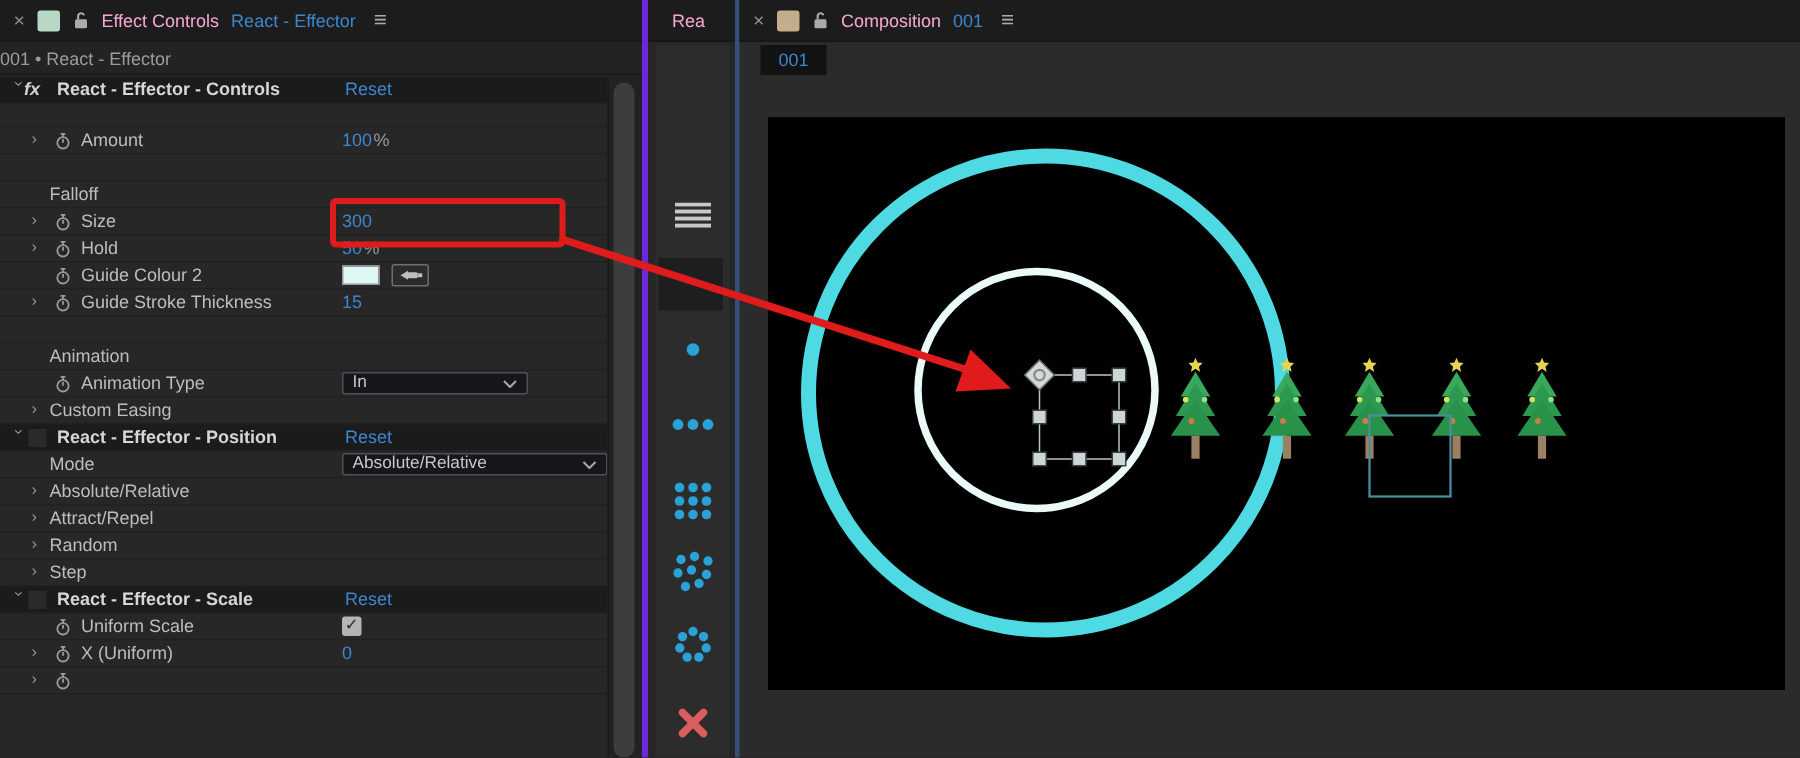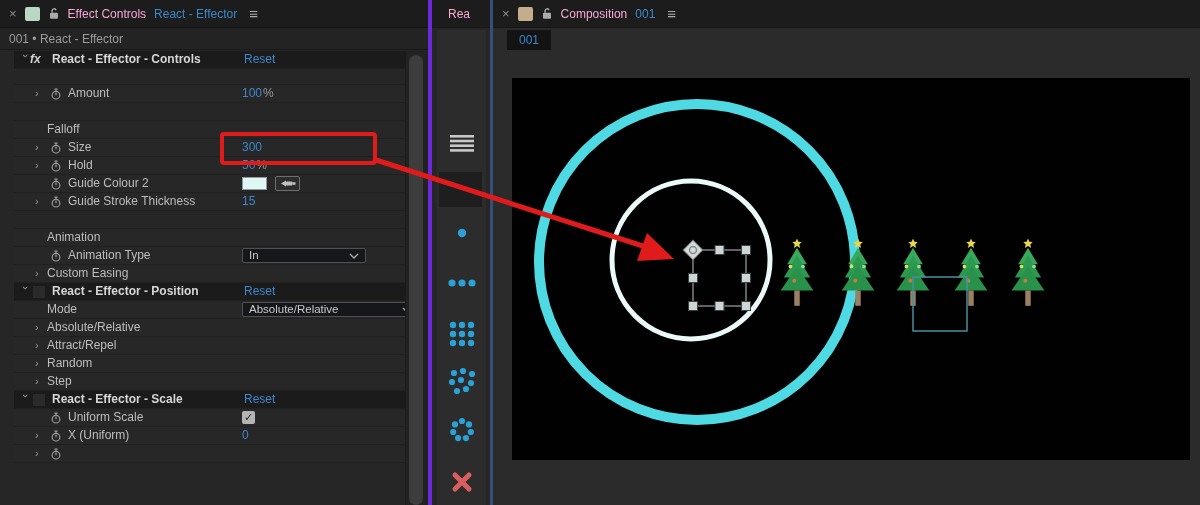--- a/index.html
+++ b/index.html
@@ -17,24 +17,24 @@
           font-size:12px;color:#b8b8b8;border-bottom:1px solid #161616;white-space:nowrap;}
   .tab-close{color:#8f8f8f;font-size:13px;line-height:1;cursor:default}
   .tab-swatch{width:15px;height:14px;border-radius:2px;flex:0 0 auto}
   .tab-title{color:#f9a8d4}
   .tab-layer{color:var(--accent-blue)}
   .tab-menu{color:#ababab;font-size:15px;margin-left:4px}
   .lock-svg{width:12px;height:13px;flex:0 0 auto}
 
   
   .ec-panel{position:absolute;left:0;top:0;width:428px;height:505px;background:#262626;}
-  .breadcrumb{height:22px;line-height:22px;padding-left:9px;color:#9c9c9c;background:#232323;
+  .breadcrumb{height:22px;line-height:22px;color:#9c9c9c;background:#232323;
               border-bottom:1px solid #191919;}
   .rows{position:absolute;top:51px;left:0;width:405px;bottom:0;overflow:hidden;}
-  .row{position:relative;height:18px;line-height:17px;border-bottom:1px solid #202020;background:#272727;margin-left:14px;}
+  .row{position:relative;height:18px;line-height:17px;border-bottom:1px solid #202020;background:#272727;}
   .row.spacer{background:#262626;}
   .row.hdr{background:#1b1b1b;}
   .row .chev{position:absolute;left:21px;top:0;color:#999;font-size:11px;}
   .row.hdr .chev{left:5px;display:inline-block;transform:rotate(90deg);transform-origin:6px 9px;}
   .fx-glyph{position:absolute;left:16px;top:0;font-style:italic;font-weight:bold;color:#d2d2d2;font-size:12px;}
   .fxbox{position:absolute;left:19px;top:3px;width:12px;height:12px;background:#2a2a2a;}
   .sw-icon{position:absolute;left:36px;top:3px;width:12px;height:12px;}
   .lbl{position:absolute;left:54px;color:#bdbdbd;}
   .row.hdr .lbl{left:38px;font-weight:bold;color:#d6d6d6;}
   .row.group .lbl,.row.expand .lbl,.lbl.shift{left:33px;}

